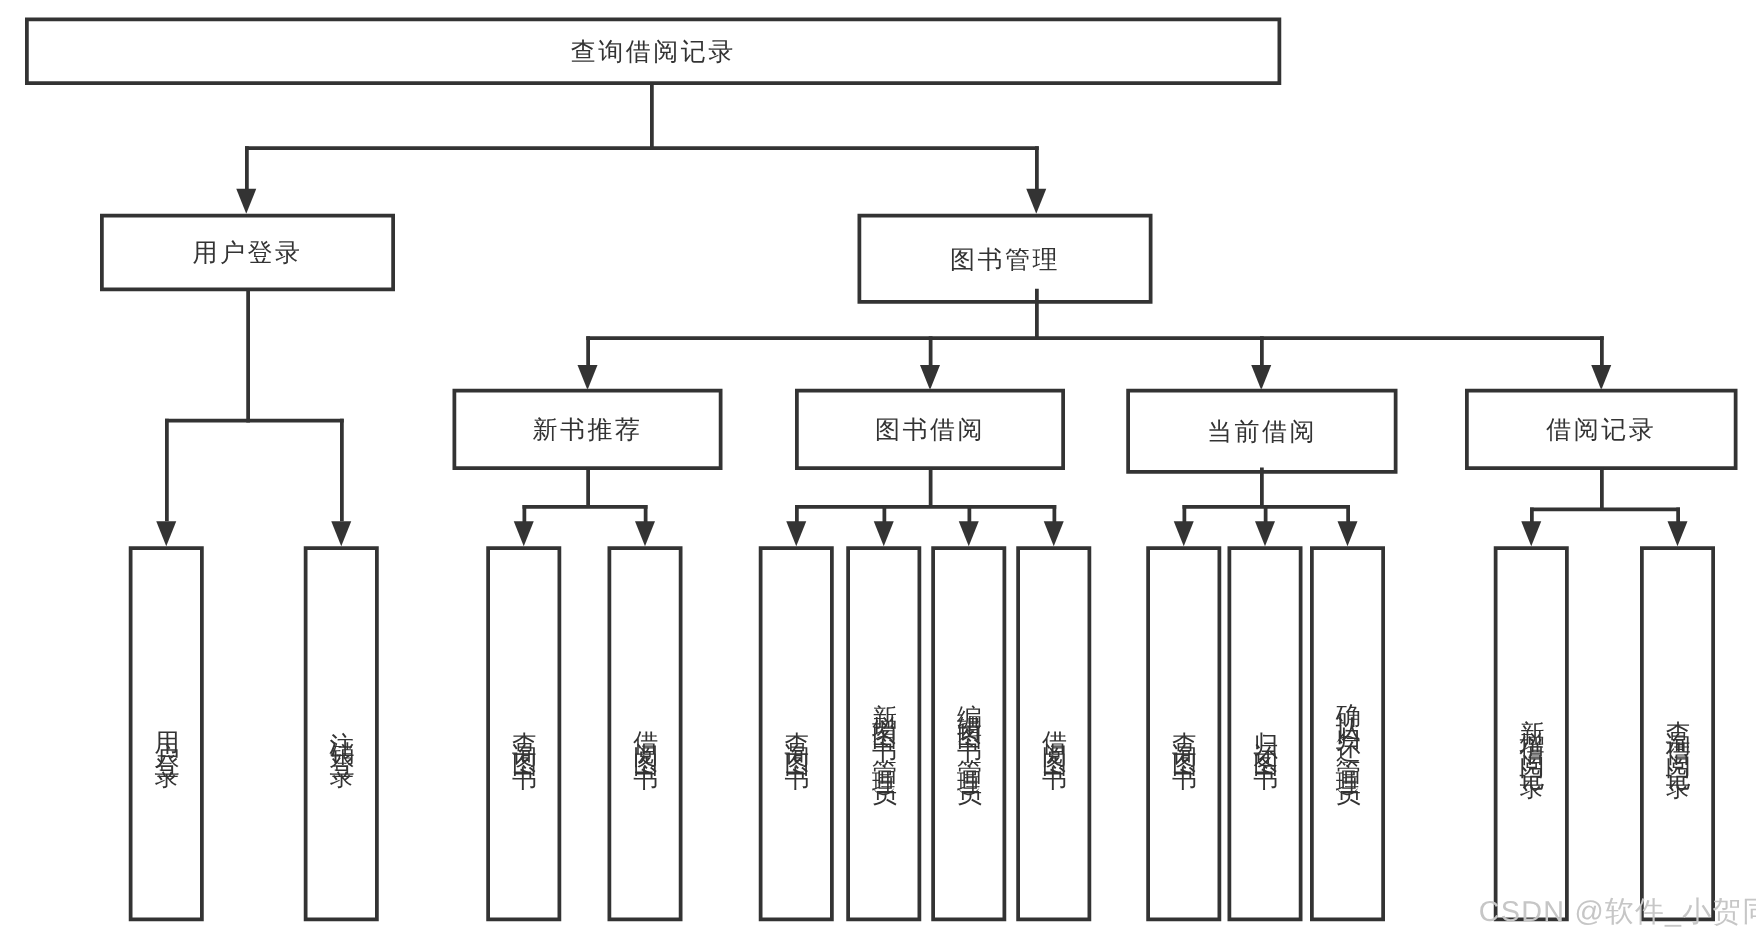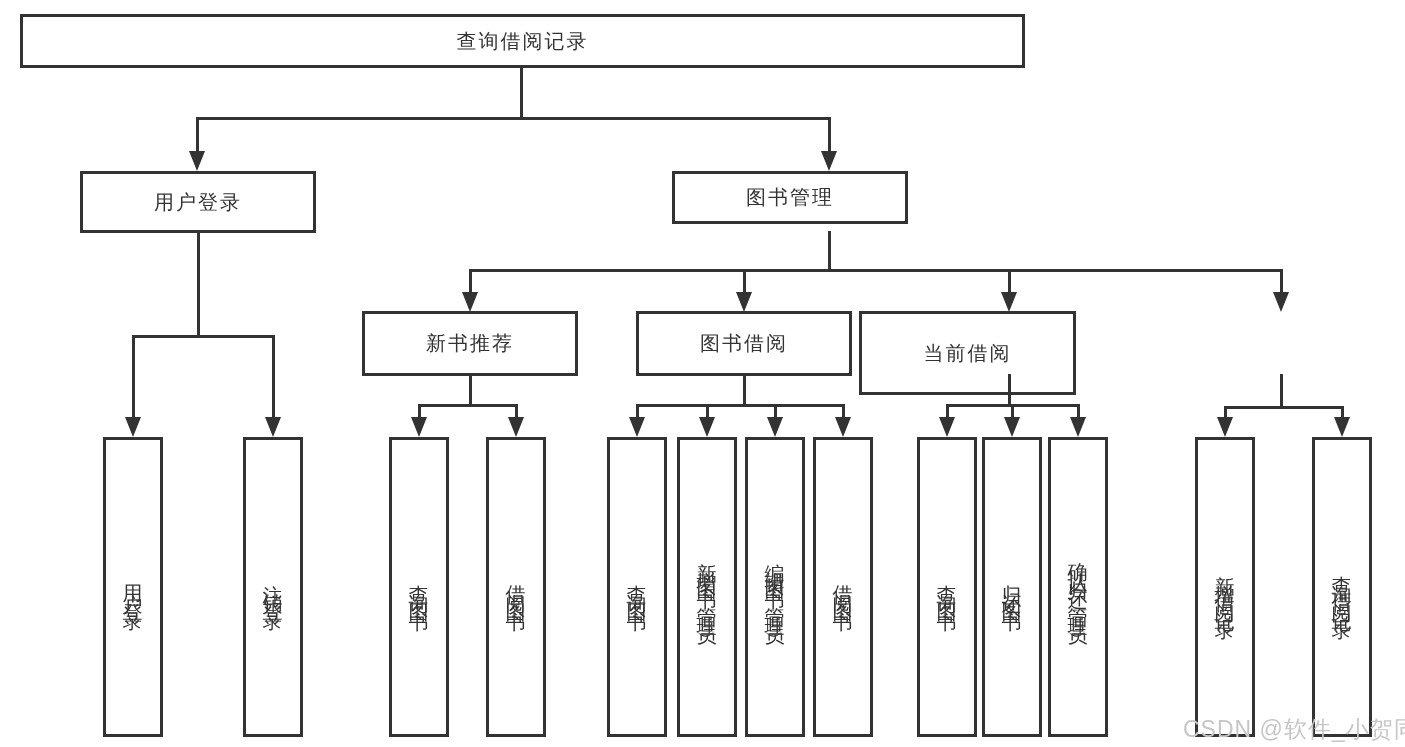--- a/index.html
+++ b/index.html
@@ -40,21 +40,21 @@
   <div>
     <div class="vline" style="left:520px;top:66px;height:53px"></div>
     <div class="hline" style="left:196px;top:117px;width:635px"></div>
     <div class="vline" style="left:196px;top:117px;height:36px"></div>
     <div class="arrow" style="left:189px;top:151px"></div>
     <div class="vline" style="left:828px;top:117px;height:36px"></div>
     <div class="arrow" style="left:821px;top:151px"></div>
   </div>
 
   <div class="box" style="left:80px;top:171px;width:236px;height:62px">用户登录</div>
-  <div class="box" style="left:672px;top:171px;width:236px;height:53px">图书管理</div>
+  <div class="box" style="left:686px;top:171px;width:236px;height:72px">图书管理</div>
 
   <div>
     <div class="vline" style="left:197px;top:231px;height:107px"></div>
     <div class="hline" style="left:132px;top:335px;width:143px"></div>
     <div class="vline" style="left:132px;top:335px;height:82px"></div>
     <div class="arrow" style="left:125px;top:417px"></div>
     <div class="vline" style="left:272px;top:335px;height:82px"></div>
     <div class="arrow" style="left:265px;top:417px"></div>
   </div>
 
@@ -66,21 +66,22 @@
     <div class="vline" style="left:743px;top:269px;height:26px"></div>
     <div class="arrow" style="left:736px;top:292px"></div>
     <div class="vline" style="left:1008px;top:269px;height:26px"></div>
     <div class="arrow" style="left:1001px;top:292px"></div>
     <div class="vline" style="left:1280px;top:269px;height:26px"></div>
     <div class="arrow" style="left:1273px;top:292px"></div>
   </div>
 
   <div class="box" style="left:636px;top:311px;width:216px;height:65px">图书借阅</div>
   <div class="box" style="left:362px;top:311px;width:216px;height:65px">新书推荐</div>
-  <div class="box" style="left:859px;top:311px;width:217px;height:84px">当前借阅</div>
+  <div class="box" style="left:901px;top:311px;width:217px;height:68px">当前借阅</div>
+  <div class="box" style="left:1172px;top:311px;width:218px;height:65px">借阅记录</div>
 
   <div>
     <div class="vline" style="left:469px;top:374px;height:32px"></div>
     <div class="hline" style="left:418px;top:404px;width:100px"></div>
     <div class="vline" style="left:418px;top:404px;height:14px"></div>
     <div class="arrow" style="left:411px;top:417px"></div>
     <div class="vline" style="left:515px;top:404px;height:14px"></div>
     <div class="arrow" style="left:508px;top:417px"></div>
   </div>
 

